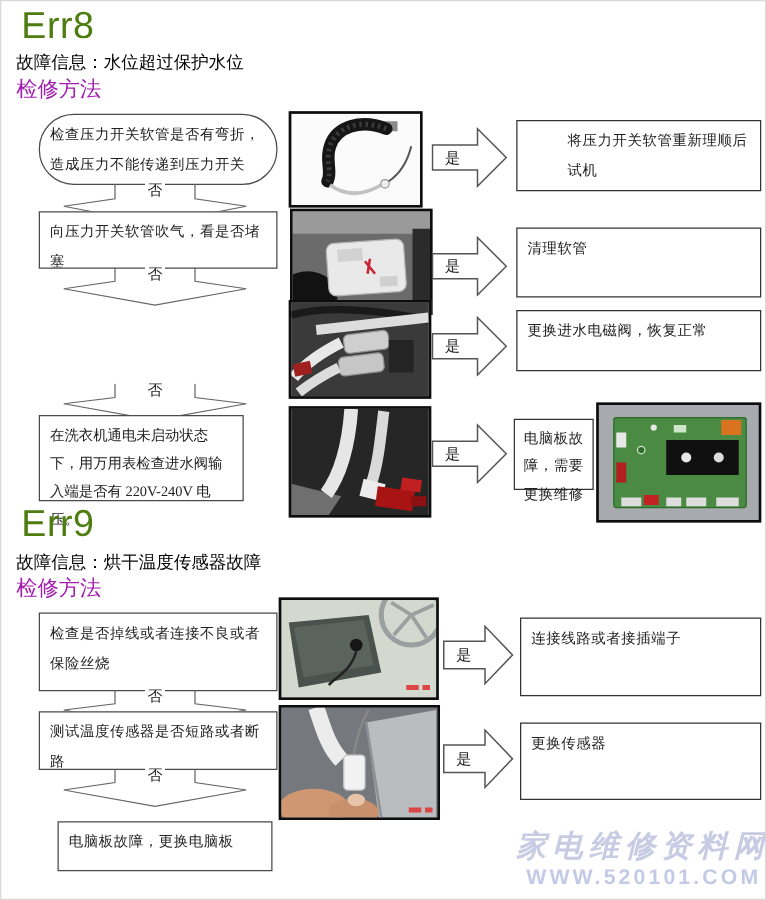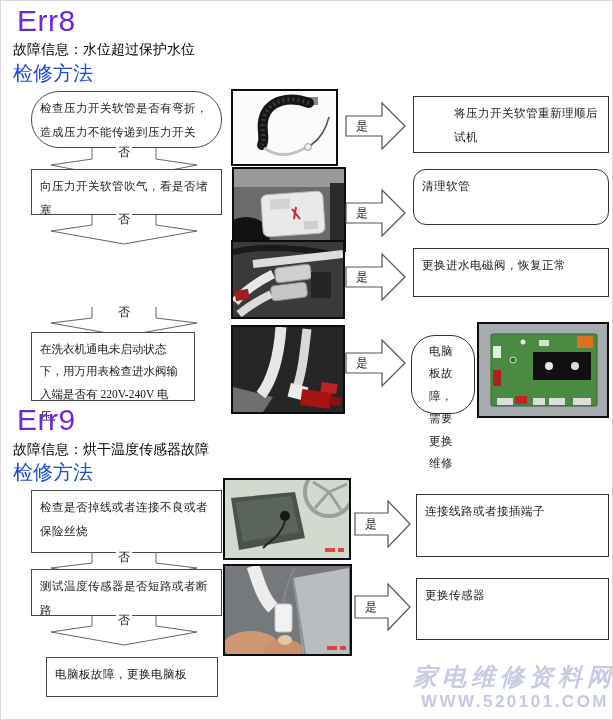--- a/index.html
+++ b/index.html
@@ -3,23 +3,23 @@
 <meta charset="utf-8">
 <style>
   html,body{margin:0;padding:0;background:#e9e9e9;}
   #page{
     position:relative;width:613px;height:720px;background:#ffffff;
     font-family:"Liberation Sans","DejaVu Sans",sans-serif;
     color:#1a1a1a;overflow:hidden;margin:0 auto;
     border:1px solid #d8d8d8;box-sizing:border-box;
   }
   .abs{position:absolute;box-sizing:border-box;}
-  .err-title{font-size:30px;font-weight:400;letter-spacing:0.5px;color:#6d28d9;}
+  .err-title{font-size:30px;font-weight:400;letter-spacing:0.5px;color:#4d7c0f;}
   .fault-line{font-family:"Liberation Serif","DejaVu Serif",serif;font-size:14px;color:#000000;}
-  .method-line{font-family:"Liberation Serif","DejaVu Serif",serif;font-size:20px;color:#1d4ed8;}
+  .method-line{font-family:"Liberation Serif","DejaVu Serif",serif;font-size:17px;color:#a21caf;}
   .cbox,.rbox{
     border:1px solid #4a4a4a;background:#fff;
     font-family:"Liberation Serif","DejaVu Serif",serif;
     font-size:11.5px;line-height:2.05;letter-spacing:0.5px;
     padding:5px 8px;color:#222;
   }
   .rbox{border-color:#333;}
   .photo{border:2px solid #0d0d0d;background:#777;overflow:hidden;padding:0;}
   .photo svg{display:block;}
   .funnel svg{display:block;}
@@ -95,21 +95,21 @@
       <path d="M58 40 l8 10 M62 38 l-2 12" stroke="#c23" stroke-width="2" fill="none"></path>
       <rect x="70" y="52" width="14" height="8" fill="#cfcfcf" transform="rotate(-4 77 56)"></rect>
     </svg>
   </div>
   <div class="abs yarrow" style="left:344px;top:186px;width:62px;height:52px;">
     <svg width="62" height="52" viewBox="0 0 62 52">
         <polygon points="1,16 37,16 37,3 60,26 37,49 37,36 1,36" fill="#fff" stroke="#555" stroke-width="1.2"></polygon>
       </svg>
     <span class="yes-label">是</span>
   </div>
-  <div class="abs rbox" style="left:412px;top:168px;width:196px;height:56px;border-radius:13px;">清理软管</div>
+  <div class="abs rbox" style="left:412px;top:181px;width:196px;height:56px;">清理软管</div>
 
   <div class="abs funnel" style="left:44px;top:306px;width:158px;height:32px;">
     <svg width="158" height="32" viewBox="0 0 158 32">
         <path d="M47 0 V11 L6 16 L79 29 L152 16 L111 11 V0" fill="none" stroke="#666" stroke-width="1"></path>
       </svg>
     <span class="no-label">否</span>
   </div>
   <div class="abs photo" style="left:230px;top:239px;width:114px;height:79px;">
     <svg width="110" height="75" viewBox="0 0 110 75">
       <rect width="110" height="75" fill="#3a3a3a"></rect>
@@ -143,21 +143,21 @@
       <rect x="88" y="56" width="16" height="10" fill="#c02020" transform="rotate(8 96 61)"></rect>
       <rect x="96" y="70" width="12" height="8" fill="#8f1010"></rect>
     </svg>
   </div>
   <div class="abs yarrow" style="left:344px;top:336px;width:62px;height:52px;">
     <svg width="62" height="52" viewBox="0 0 62 52">
         <polygon points="1,16 37,16 37,3 60,26 37,49 37,36 1,36" fill="#fff" stroke="#555" stroke-width="1.2"></polygon>
       </svg>
     <span class="yes-label">是</span>
   </div>
-  <div class="abs rbox" style="left:410px;top:334px;width:64px;height:79px;line-height:1.95;padding:4px 17px;border-radius:24px;">电脑板故障，需要更换维修</div>
+  <div class="abs rbox" style="left:410px;top:334px;width:64px;height:57px;line-height:1.95;padding:4px 7px;">电脑板故障，需要更换维修</div>
   <div class="abs photo" style="left:476px;top:321px;width:132px;height:96px;">
     <svg width="128" height="92" viewBox="0 0 128 92">
       <rect width="128" height="92" fill="#a7abb0"></rect>
       <rect x="12" y="10" width="106" height="72" rx="2" fill="#4a8a42" stroke="#2f6b2a"></rect>
       <rect x="54" y="28" width="58" height="28" fill="#101010"></rect>
       <circle cx="70" cy="42" r="4" fill="#e8e8e8"></circle>
       <circle cx="96" cy="42" r="4" fill="#dcdcdc"></circle>
       <rect x="98" y="12" width="16" height="12" fill="#d9731f"></rect>
       <rect x="14" y="22" width="8" height="12" fill="#e8e8e8"></rect>
       <rect x="14" y="46" width="8" height="16" fill="#b02020"></rect>

